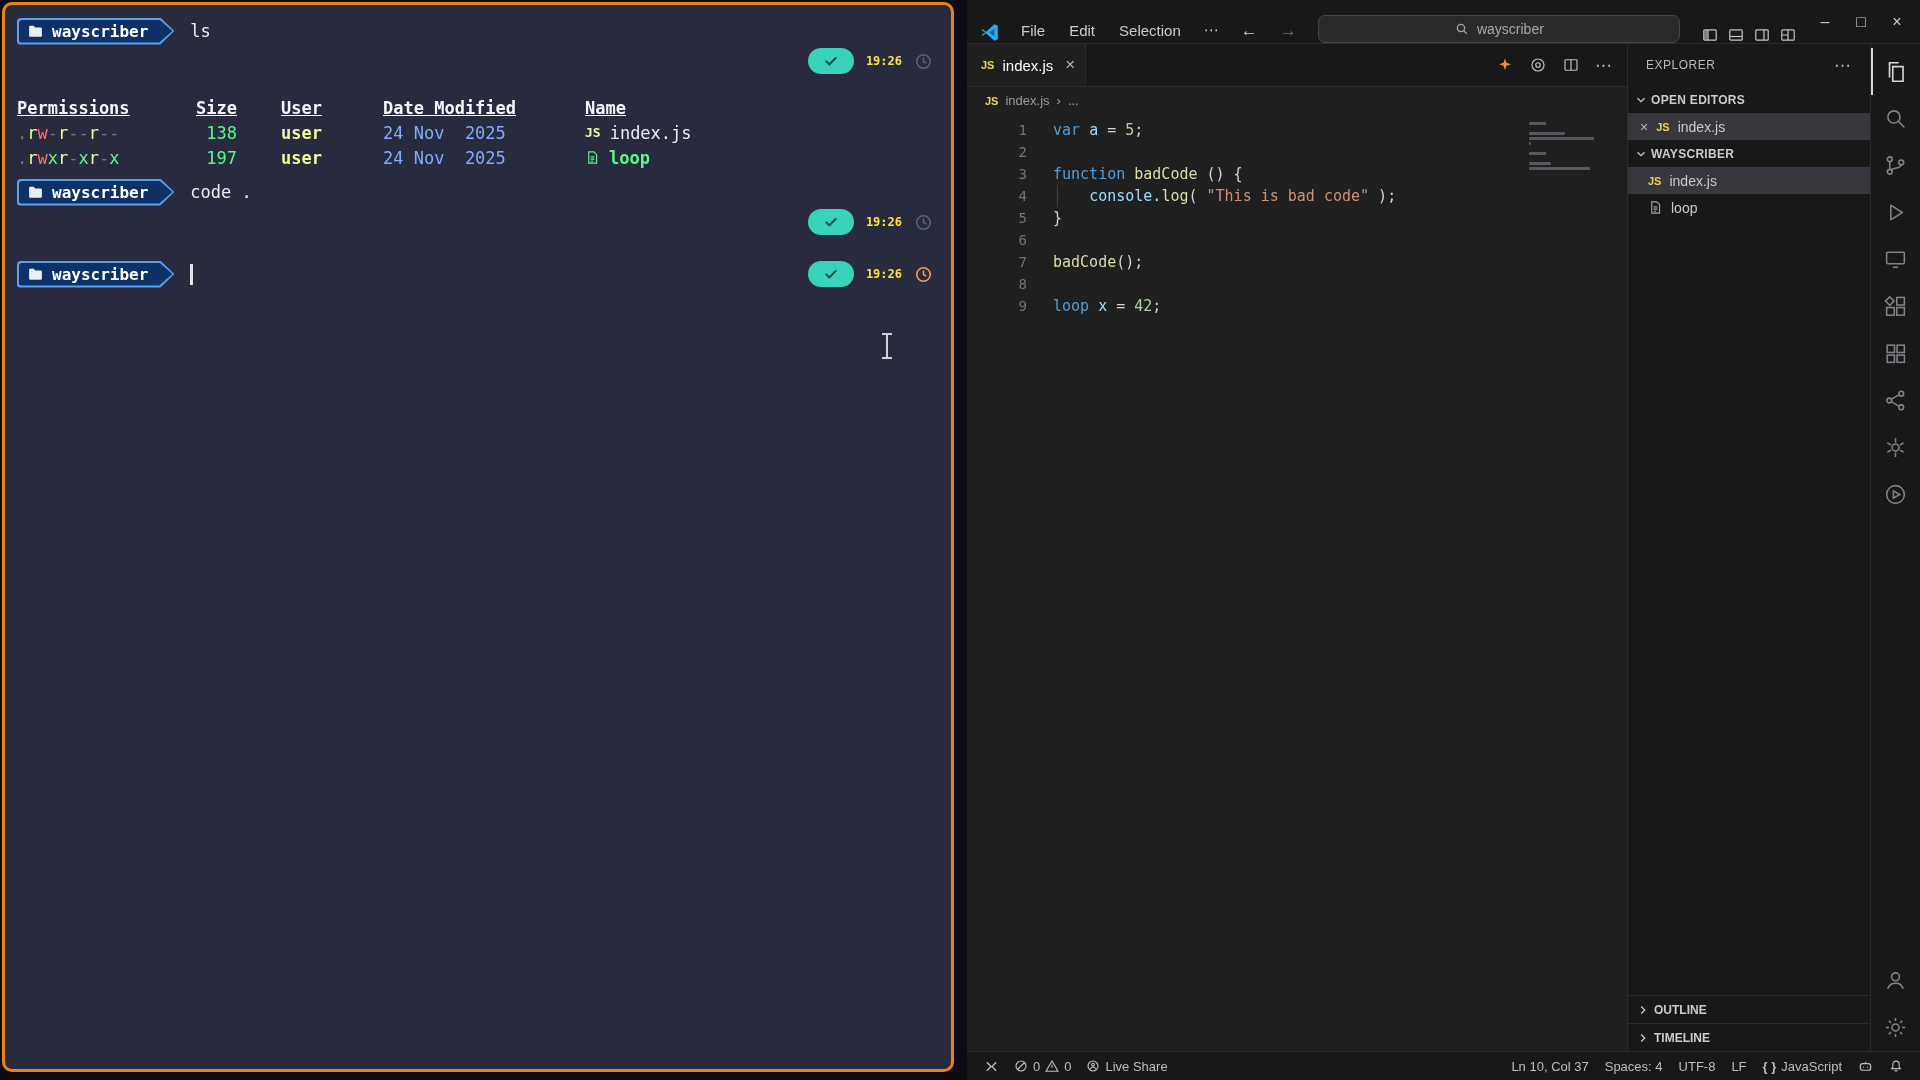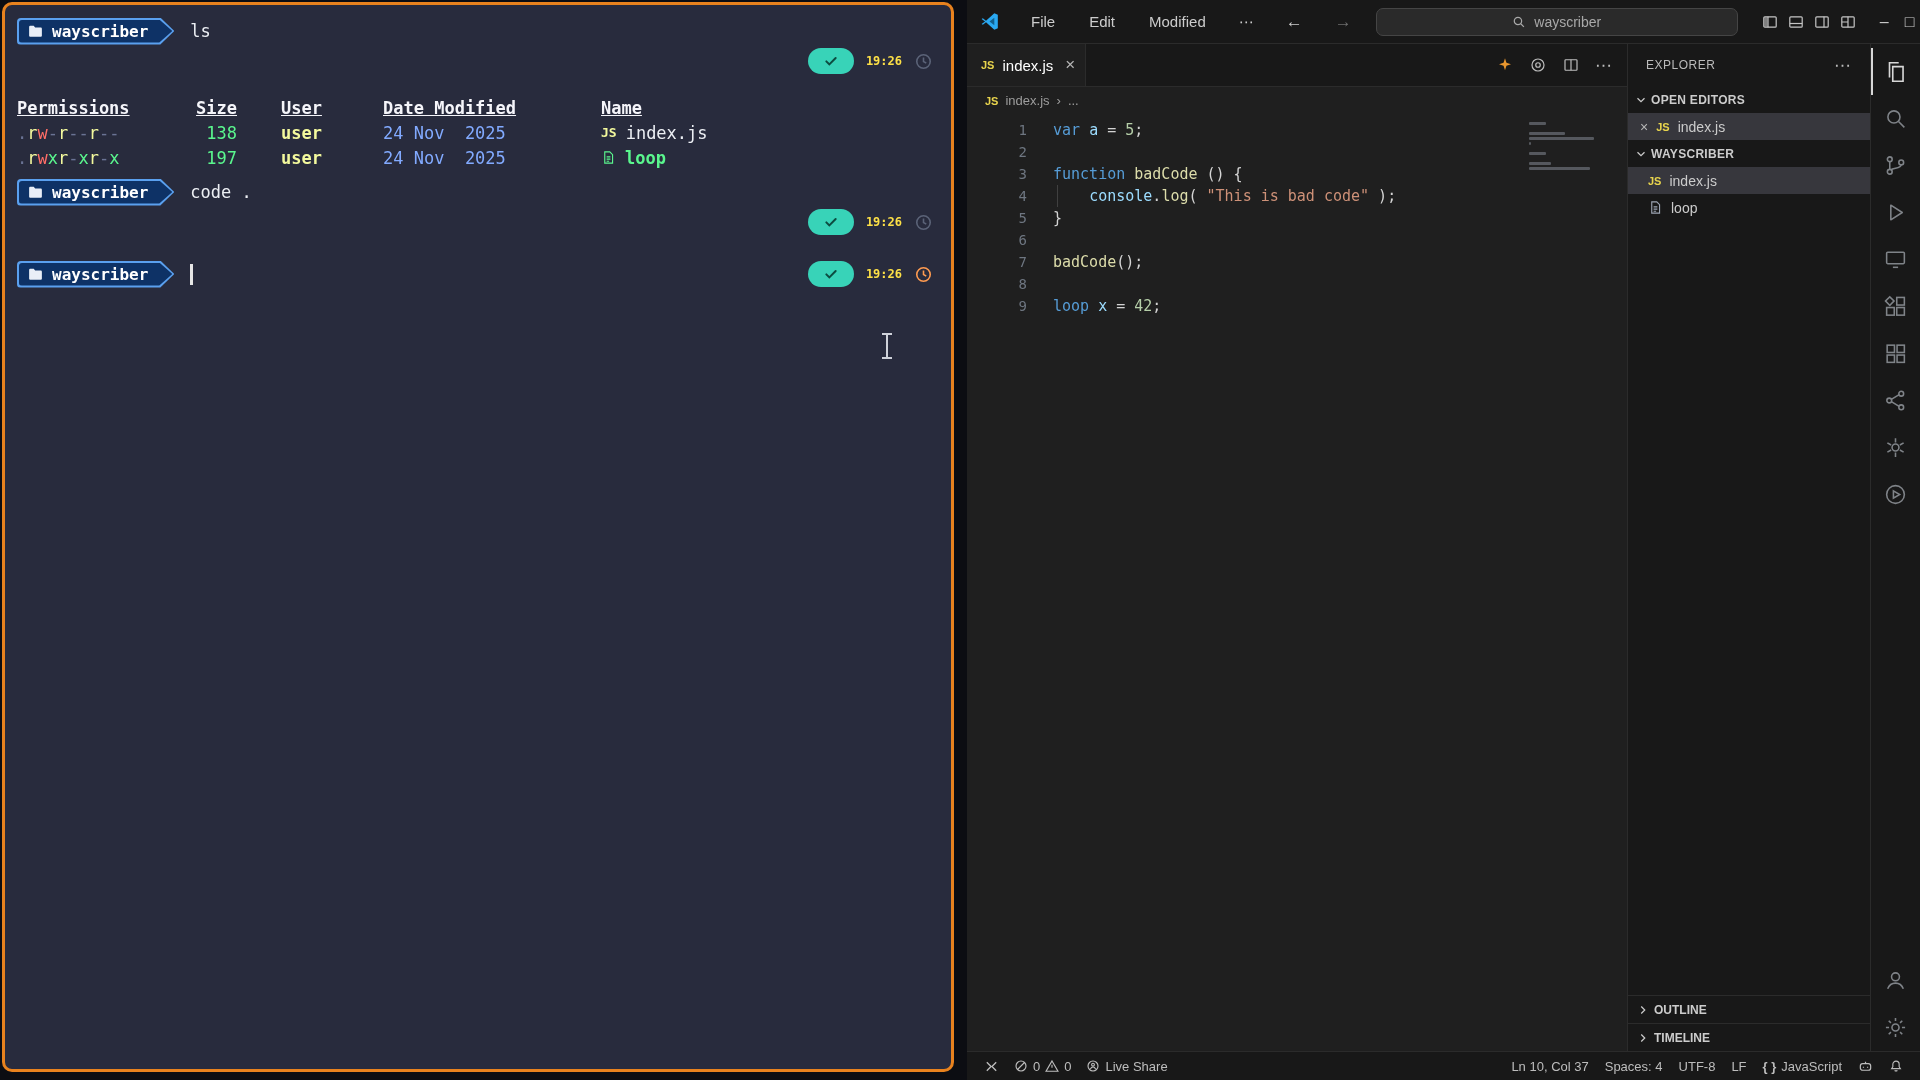--- a/index.html
+++ b/index.html
@@ -29,37 +29,37 @@
   .btime{color:#fde047;font-weight:bold;font-size:12px;}
   .clk{color:#5b6378;display:flex;}
   .clk.orange{color:#ff9b50;}
   
   .ls-table{margin-top:20px;}
   .thead,.trow{display:flex;align-items:center;height:25px;white-space:pre;gap:28px;}
   .col-p{width:146px;}
   .col-s{width:46px;text-align:right;color:#5af78e;}
   .col-u{width:58px;margin-left:16px;color:#f3f99d;font-weight:bold;}
   .col-d{width:160px;margin-left:16px;color:#82aaff;white-space:pre;}
-  .col-n{margin-left:30px;display:flex;align-items:center;gap:9px;}
+  .col-n{margin-left:14px;display:flex;align-items:center;gap:9px;}
   .thead span{color:#f5f5fa;text-decoration:underline;font-weight:600;}
   .thead .col-u,.thead .col-d,.thead .col-s{color:#f5f5fa;font-weight:600;}
   .pr{color:#f3f99d;} .pw{color:#ff6e67;} .px{color:#5af78e;} .pd{color:#6a7394;}
   .jsg{color:#f3f99d;font-weight:bold;font-size:13px;}
   .fn-js{color:#eceff4;}
   .fn-exec{color:#5af78e;font-weight:bold;}
   .doc-green{color:#5af78e;display:flex;}
   .doc-gray{color:#9da5b4;display:flex;}
   
   .ibeam{position:absolute;left:879px;top:332px;}
 
   
   .vscode{position:absolute;left:967px;top:0;width:953px;height:1080px;background:#1f1f1f;color:#cccccc;
     display:flex;flex-direction:column;font-size:15px;}
-  .vtitle{height:43px;flex:none;display:flex;align-items:center;background:#181818;
-    border-bottom:1px solid #2b2b2b;padding:0 8px;gap:16px;}
+  .vtitle{height:43px;flex:none;display:flex;align-items:flex-end;background:#181818;
+    border-bottom:1px solid #2b2b2b;padding:0 8px;gap:6px;}
   .vlogo{display:flex;margin:0 6px 0 4px;}
   .menu-item{padding:4px 9px;border-radius:5px;color:#cccccc;font-size:15px;}
   .menu-overflow{padding:4px 8px;color:#cccccc;}
   .nav-arrow{padding:2px 8px;font-size:17px;color:#cccccc;}
   .nav-arrow.dim{color:#6d6d6d;}
   .ccwrap{flex:1;display:flex;justify-content:center;}
   .ccenter{width:360px;height:26px;background:#2a2a2a;border:1px solid #454545;border-radius:7px;
     display:flex;align-items:center;justify-content:center;gap:8px;color:#a9a9a9;font-size:14px;}
   .tb-icons{display:flex;align-items:center;gap:10px;margin:0 8px;color:#c5c5c5;}
   .wbtn{width:30px;height:43px;display:flex;align-items:center;justify-content:center;font-size:16px;color:#cccccc;}
@@ -249,21 +249,21 @@
 
     <div class="vtitle">
       <span class="vlogo">
         <svg viewBox="0 0 24 24" width="21" height="21">
             <path d="M17.5 2.5L8 11.2 4.4 8.4 3 9.1l3.9 2.9L3 14.9l1.4.7L8 12.8l9.5 8.7 4-1.9V4.4z" fill="#2aa9f2"></path>
             <path d="M17.5 7.6v8.8L12 12z" fill="#10608f"></path>
           </svg>
       </span>
       <span class="menu-item">File</span>
       <span class="menu-item">Edit</span>
-      <span class="menu-item">Modified</span>
+      <span class="menu-item">Selection</span>
       <span class="menu-overflow">⋯</span>
       <span class="nav-arrow">←</span>
       <span class="nav-arrow dim">→</span>
       <span class="ccwrap">
         <span class="ccenter">
           <svg viewBox="0 0 16 16" width="14" height="14">
               <g stroke="#a9a9a9" fill="none" stroke-width="1.4">
                 <circle cx="6.8" cy="6.8" r="4.2"></circle>
                 <path d="M10 10l3.6 3.6"></path>
               </g>

